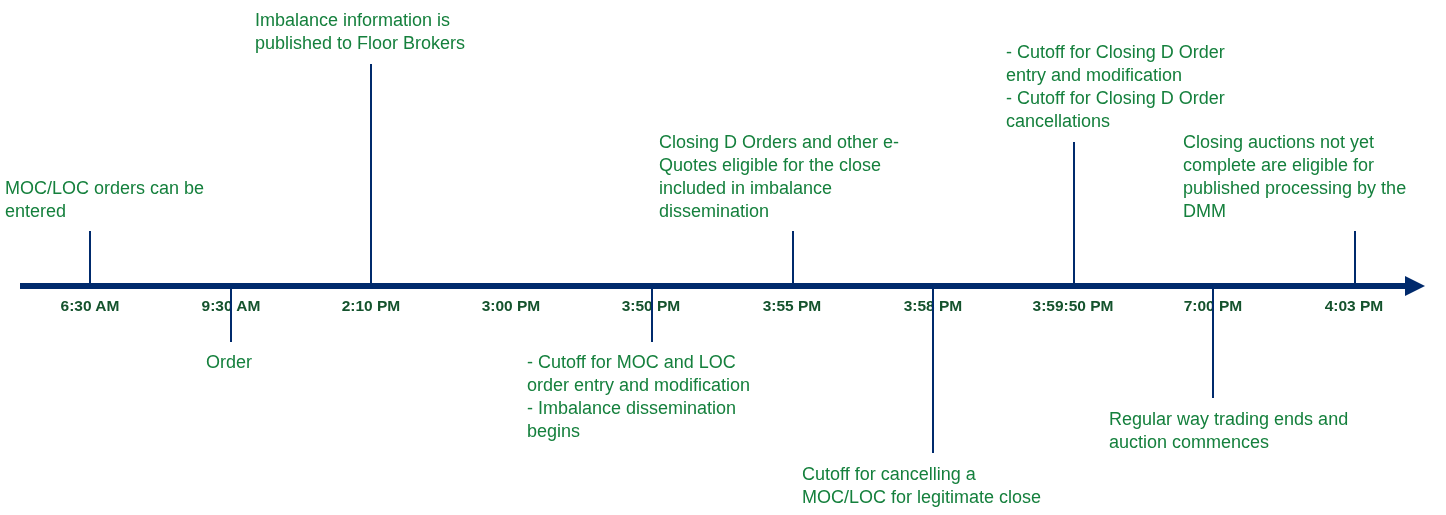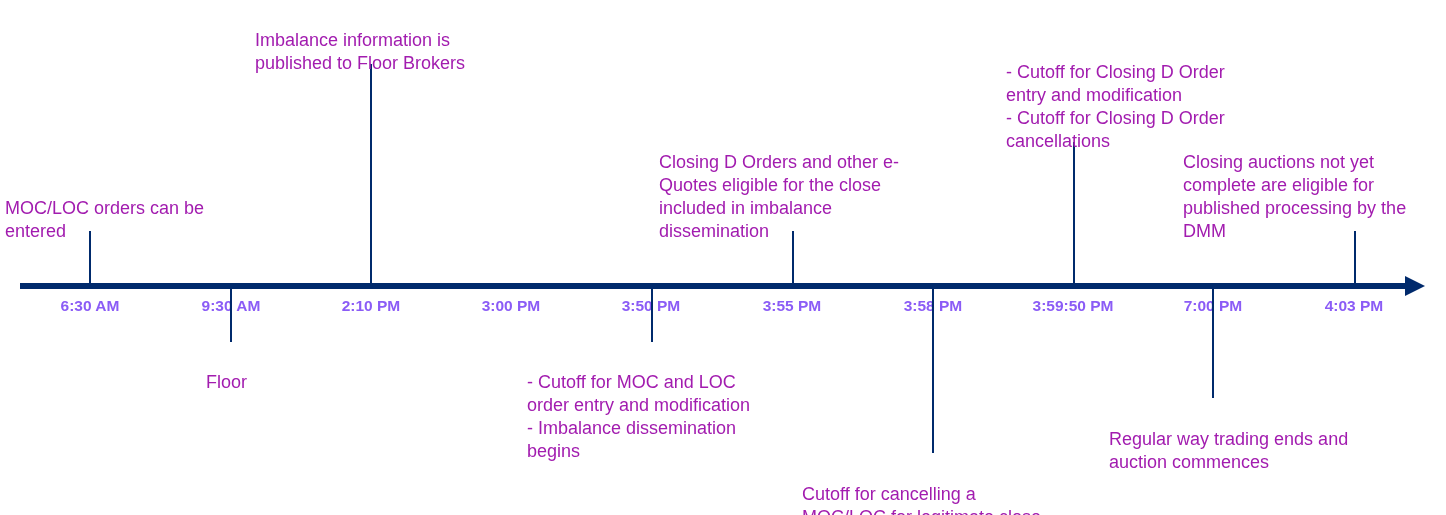--- a/index.html
+++ b/index.html
@@ -2,24 +2,24 @@
 <html><head>
 <meta charset="utf-8">
 <style>
   html, body { margin: 0; padding: 0; background: #ffffff; }
   body { width: 1446px; height: 515px; position: relative; overflow: hidden;
          font-family: "Liberation Sans", sans-serif; }
   .axis { position: absolute; left: 20px; top: 283px; width: 1387px; height: 6px; background: #002a6c; }
   .arrow { position: absolute; left: 1405px; top: 276px; width: 0; height: 0;
            border-top: 10px solid transparent; border-bottom: 10px solid transparent;
            border-left: 20px solid #002a6c; }
-  .tick-label { position: absolute; top: 297px; font-size: 15.5px; font-weight: bold; color: #8b5cf6;
+  .tick-label { position: absolute; top: 297px; font-size: 15.5px; font-weight: bold; color: #14532d;
                 transform: translateX(-50%); white-space: nowrap; }
   .vline { position: absolute; width: 2px; background: #002a6c; }
-  .note { position: absolute; font-size: 18px; line-height: 23px; color: #a21caf; white-space: pre-line; margin-top: 20px; }
+  .note { position: absolute; font-size: 18px; line-height: 23px; color: #15803d; white-space: pre-line; }
 </style>
 </head>
 <body>
 
 <div class="axis"></div>
 <div class="arrow"></div>
 
 <div class="tick-label" style="left:90px">6:30 AM</div>
 <div class="tick-label" style="left:231px">9:30 AM</div>
 <div class="tick-label" style="left:371px">2:10 PM</div>
@@ -37,21 +37,21 @@
 <div class="vline" style="left:1073px; top:142px; height:143px"></div>
 <div class="vline" style="left:1354px; top:231px; height:54px"></div>
 
 <div class="vline" style="left:230px;  top:287px; height:55px"></div>
 <div class="vline" style="left:651px;  top:287px; height:55px"></div>
 <div class="vline" style="left:932px;  top:287px; height:166px"></div>
 <div class="vline" style="left:1212px; top:287px; height:111px"></div>
 
 <div class="note" style="left:5px;    top:177px">MOC/LOC orders can be
 entered</div>
-<div class="note" style="left:206px;  top:351px">Floor</div>
+<div class="note" style="left:206px;  top:351px">Order</div>
 <div class="note" style="left:255px;  top:9px">Imbalance information is
 published to Floor Brokers</div>
 <div class="note" style="left:527px;  top:351px">- Cutoff for MOC and LOC
 order entry and modification
 - Imbalance dissemination
 begins</div>
 <div class="note" style="left:659px;  top:131px">Closing D Orders and other e-
 Quotes eligible for the close
 included in imbalance
 dissemination</div>

